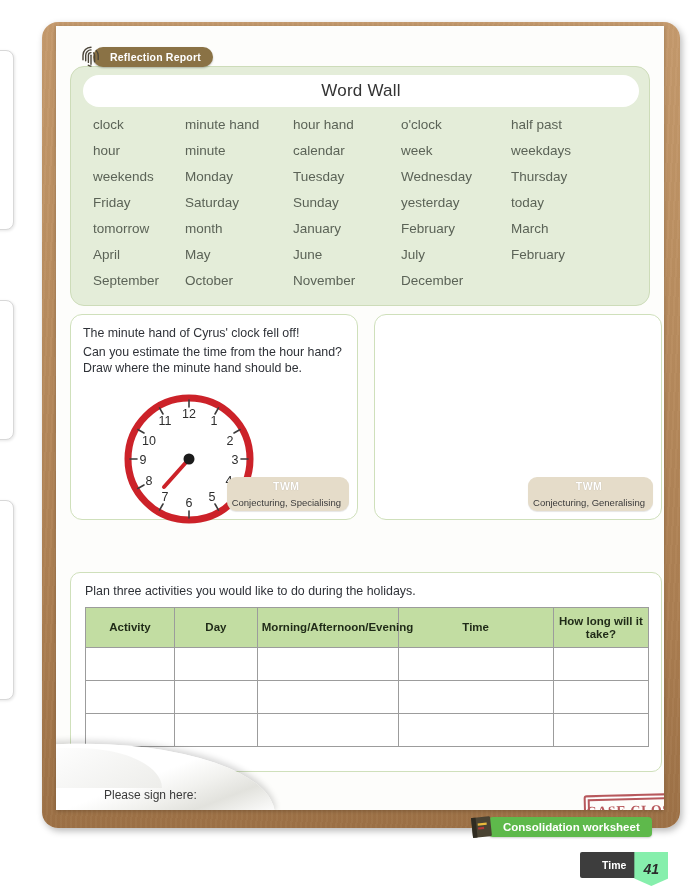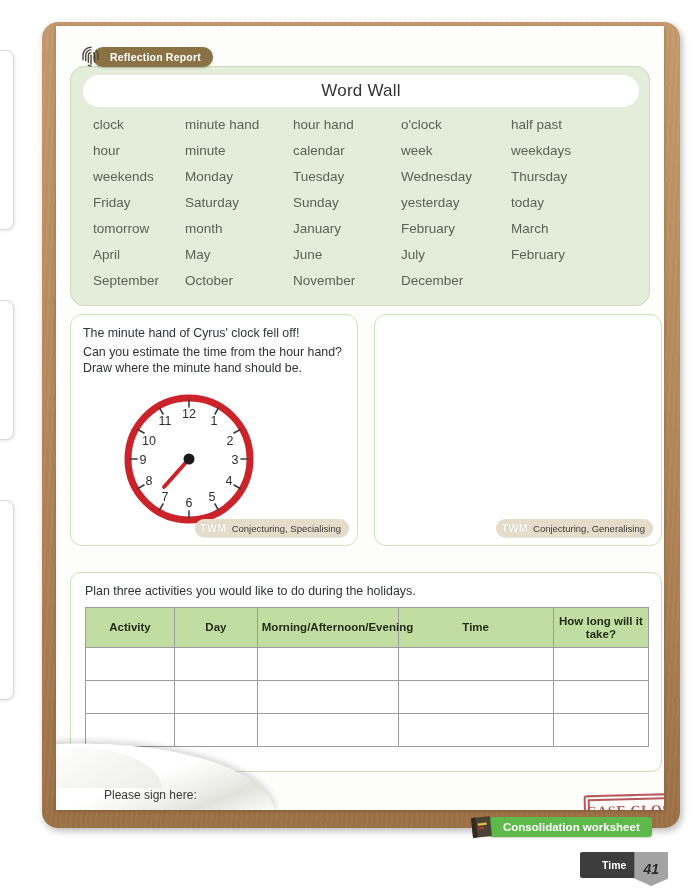--- a/index.html
+++ b/index.html
@@ -104,37 +104,38 @@
     position:absolute; left:22px; top:48px; width:544px;
     display:grid; grid-template-columns: 92px 108px 108px 110px 110px;
     row-gap:6px; column-gap:0px;
   }
   .ww-grid span{
     font-size:13.5px; color:#5b6357; line-height:20px; white-space:nowrap;
   }
 
   
   .act{
-    position:absolute; top:288px; height:232px;
+    position:absolute; top:288px; height:206px;
     background:#ffffff; border:1.5px solid #cfe0bb; border-radius:12px;
   }
   .act.left  { left:14px;  width:288px; }
   .act.right { left:318px; width:288px; }
   .act-text{
     position:absolute; left:12px; top:10px; width:264px;
     font-size:12.4px; line-height:16.5px; color:#2f3238;
   }
   .act-text p + p { margin-top: 2px; }
 
   
   .twm{
     position:absolute; right:8px; bottom:8px;
     background:#e5dcc9; border-radius:9px;
     padding:3px 8px 3px 5px; display:flex; align-items:center; gap:5px;
     box-shadow:0 1px 1px rgba(0,0,0,.10);
+    flex-direction:column;
   }
   .twm-tag{ color:#ffffff; font-size:10.5px; font-weight:bold; letter-spacing:.5px;
             text-shadow:0 0 1px rgba(0,0,0,.25); }
   .twm-lbl{ color:#3b3b3b; font-size:9.5px; font-weight:normal; }
 
   
   .clockbox{ position:absolute; left:48px; top:74px; width:140px; height:140px; }
 
   
   .tablepanel{
@@ -194,21 +195,21 @@
   }
 
   
   .footer{ position:absolute; left:580px; top:852px; display:flex; align-items:flex-start; }
   .footer-time{
     background:#3d3d3d; color:#ffffff; font-size:10.5px; font-weight:bold;
     padding:6px 10px 6px 22px; border-radius:2px 0 0 2px; height:26px;
     display:flex; align-items:center;
   }
   .footer-num{
-    position:relative; background:#a3a3a3; color:#2b2b2b;
+    position:relative; background:#86efac; color:#2b2b2b;
     font-size:14px; font-style:italic; font-weight:bold;
     width:34px; height:34px; display:flex; align-items:center; justify-content:center;
     margin-left:-2px;
     clip-path: polygon(0 0, 100% 0, 100% 78%, 50% 100%, 0 78%);
   }
 </style>
 </head>
 <body>
 
 <div class="page">

